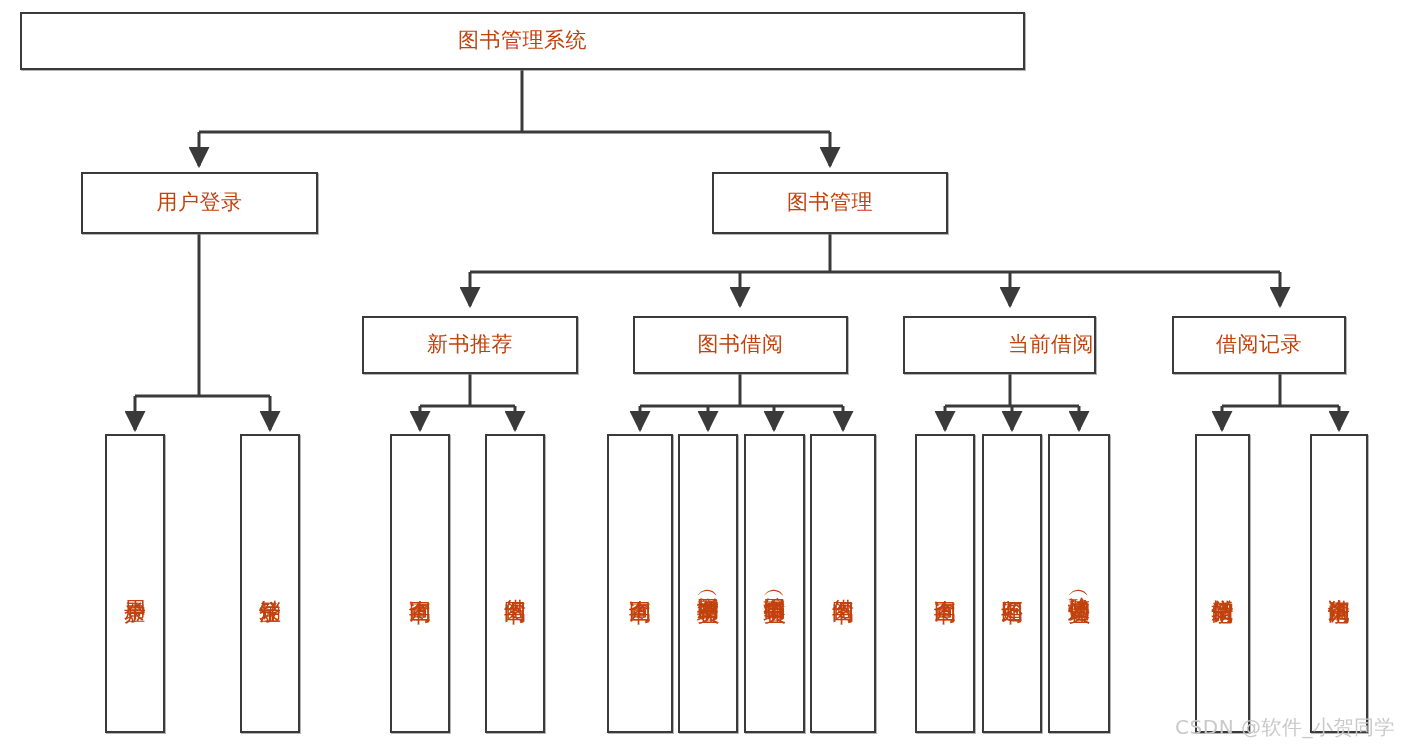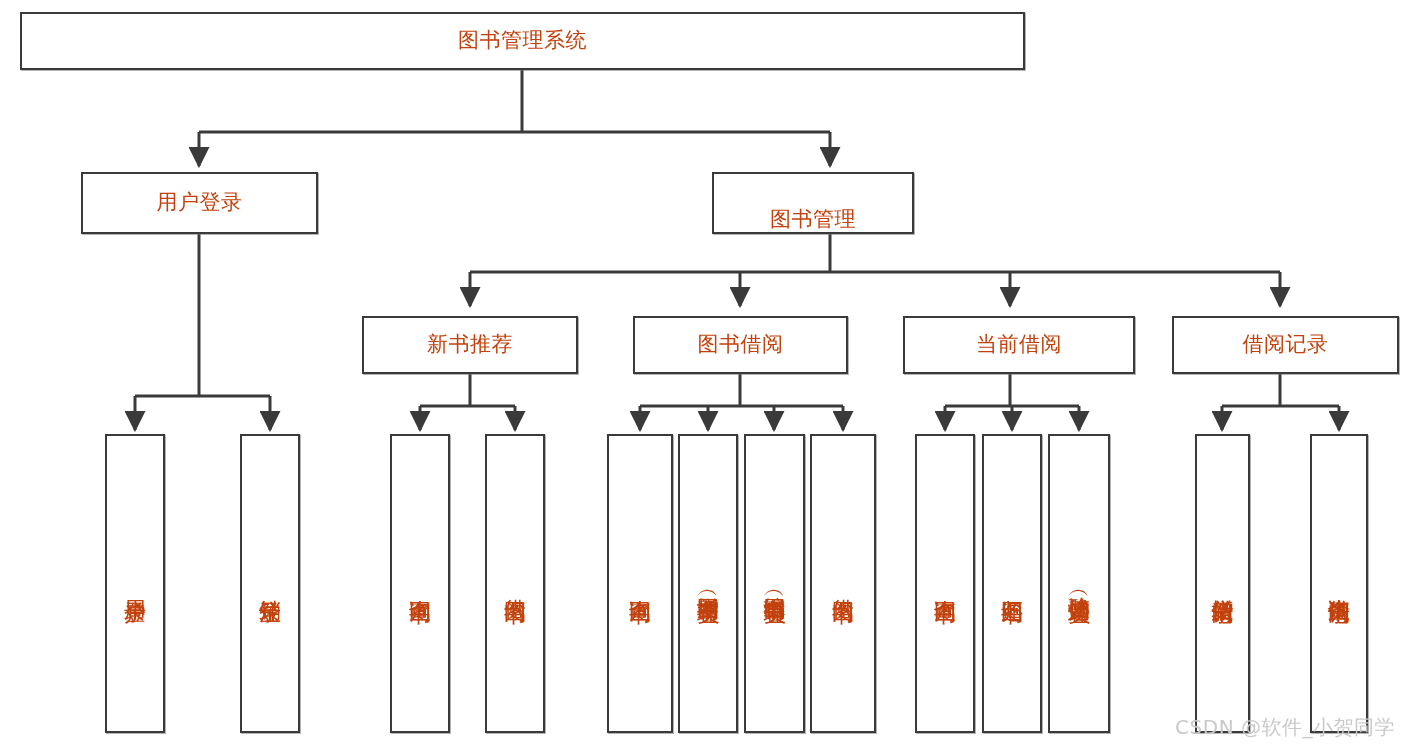--- a/index.html
+++ b/index.html
@@ -126,34 +126,34 @@
     </g>
   </svg>
 
   <div class="node node-h node-root" style="left:20px; top:12px; width:1005px; height:58px;">
     <span class="label">图书管理系统</span>
   </div>
 
   <div class="node node-h" style="left:81px; top:172px; width:237px; height:62px;">
     <span class="label">用户登录</span>
   </div>
-  <div class="node node-h" style="left:712px; top:172px; width:202px; height:62px;align-items:flex-end;">
+  <div class="node node-h" style="left:712px; top:172px; width:236px; height:62px;">
     <span class="label">图书管理</span>
   </div>
 
   <div class="node node-h" style="left:362px; top:316px; width:216px; height:58px;">
     <span class="label">新书推荐</span>
   </div>
   <div class="node node-h" style="left:633px; top:316px; width:215px; height:58px;align-items:center;">
     <span class="label">图书借阅</span>
   </div>
-  <div class="node node-h" style="left:903px; top:316px; width:232px; height:58px;">
+  <div class="node node-h" style="left:903px; top:316px; width:193px; height:58px;justify-content:flex-end;">
     <span class="label">当前借阅</span>
   </div>
-  <div class="node node-h" style="left:1172px; top:316px; width:227px; height:58px;">
+  <div class="node node-h" style="left:1172px; top:316px; width:174px; height:58px;">
     <span class="label">借阅记录</span>
   </div>
 
   <div class="node node-v" style="left:105px; top:434px; width:60px; height:299px;">
     <span class="label">用户登录</span>
   </div>
   <div class="node node-v" style="left:240px; top:434px; width:60px; height:299px;">
     <span class="label">注销登录</span>
   </div>
 

